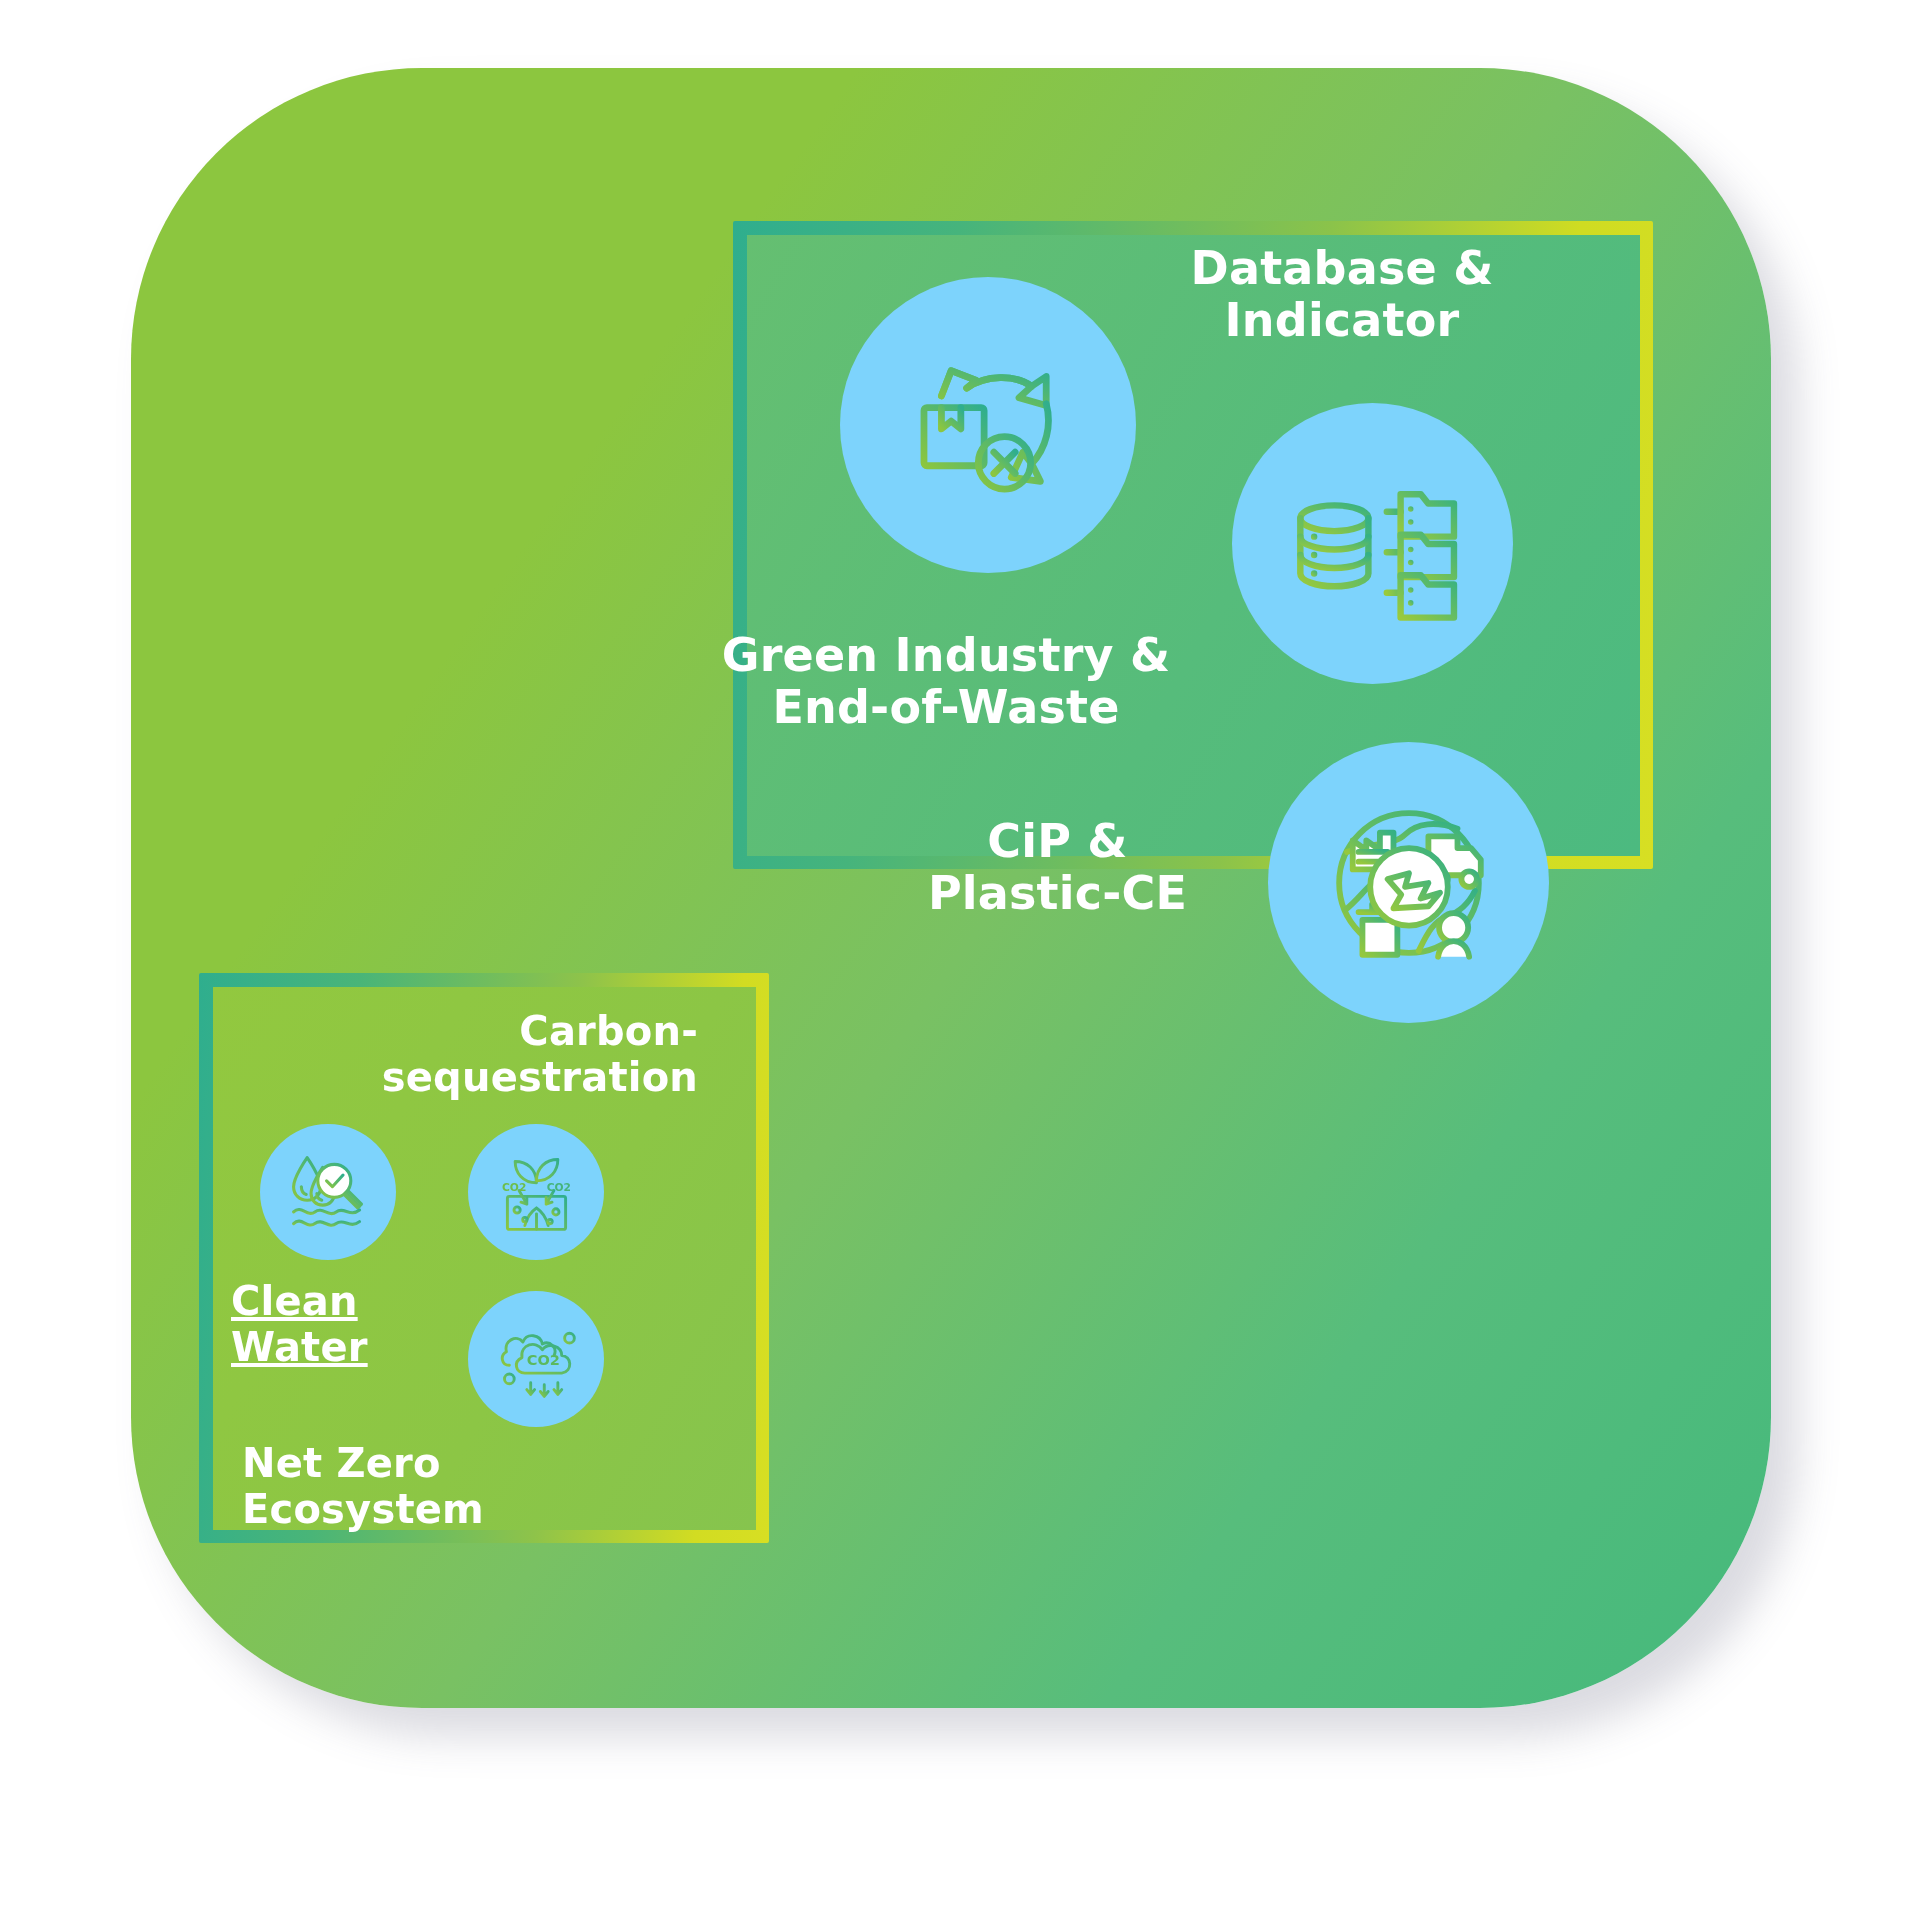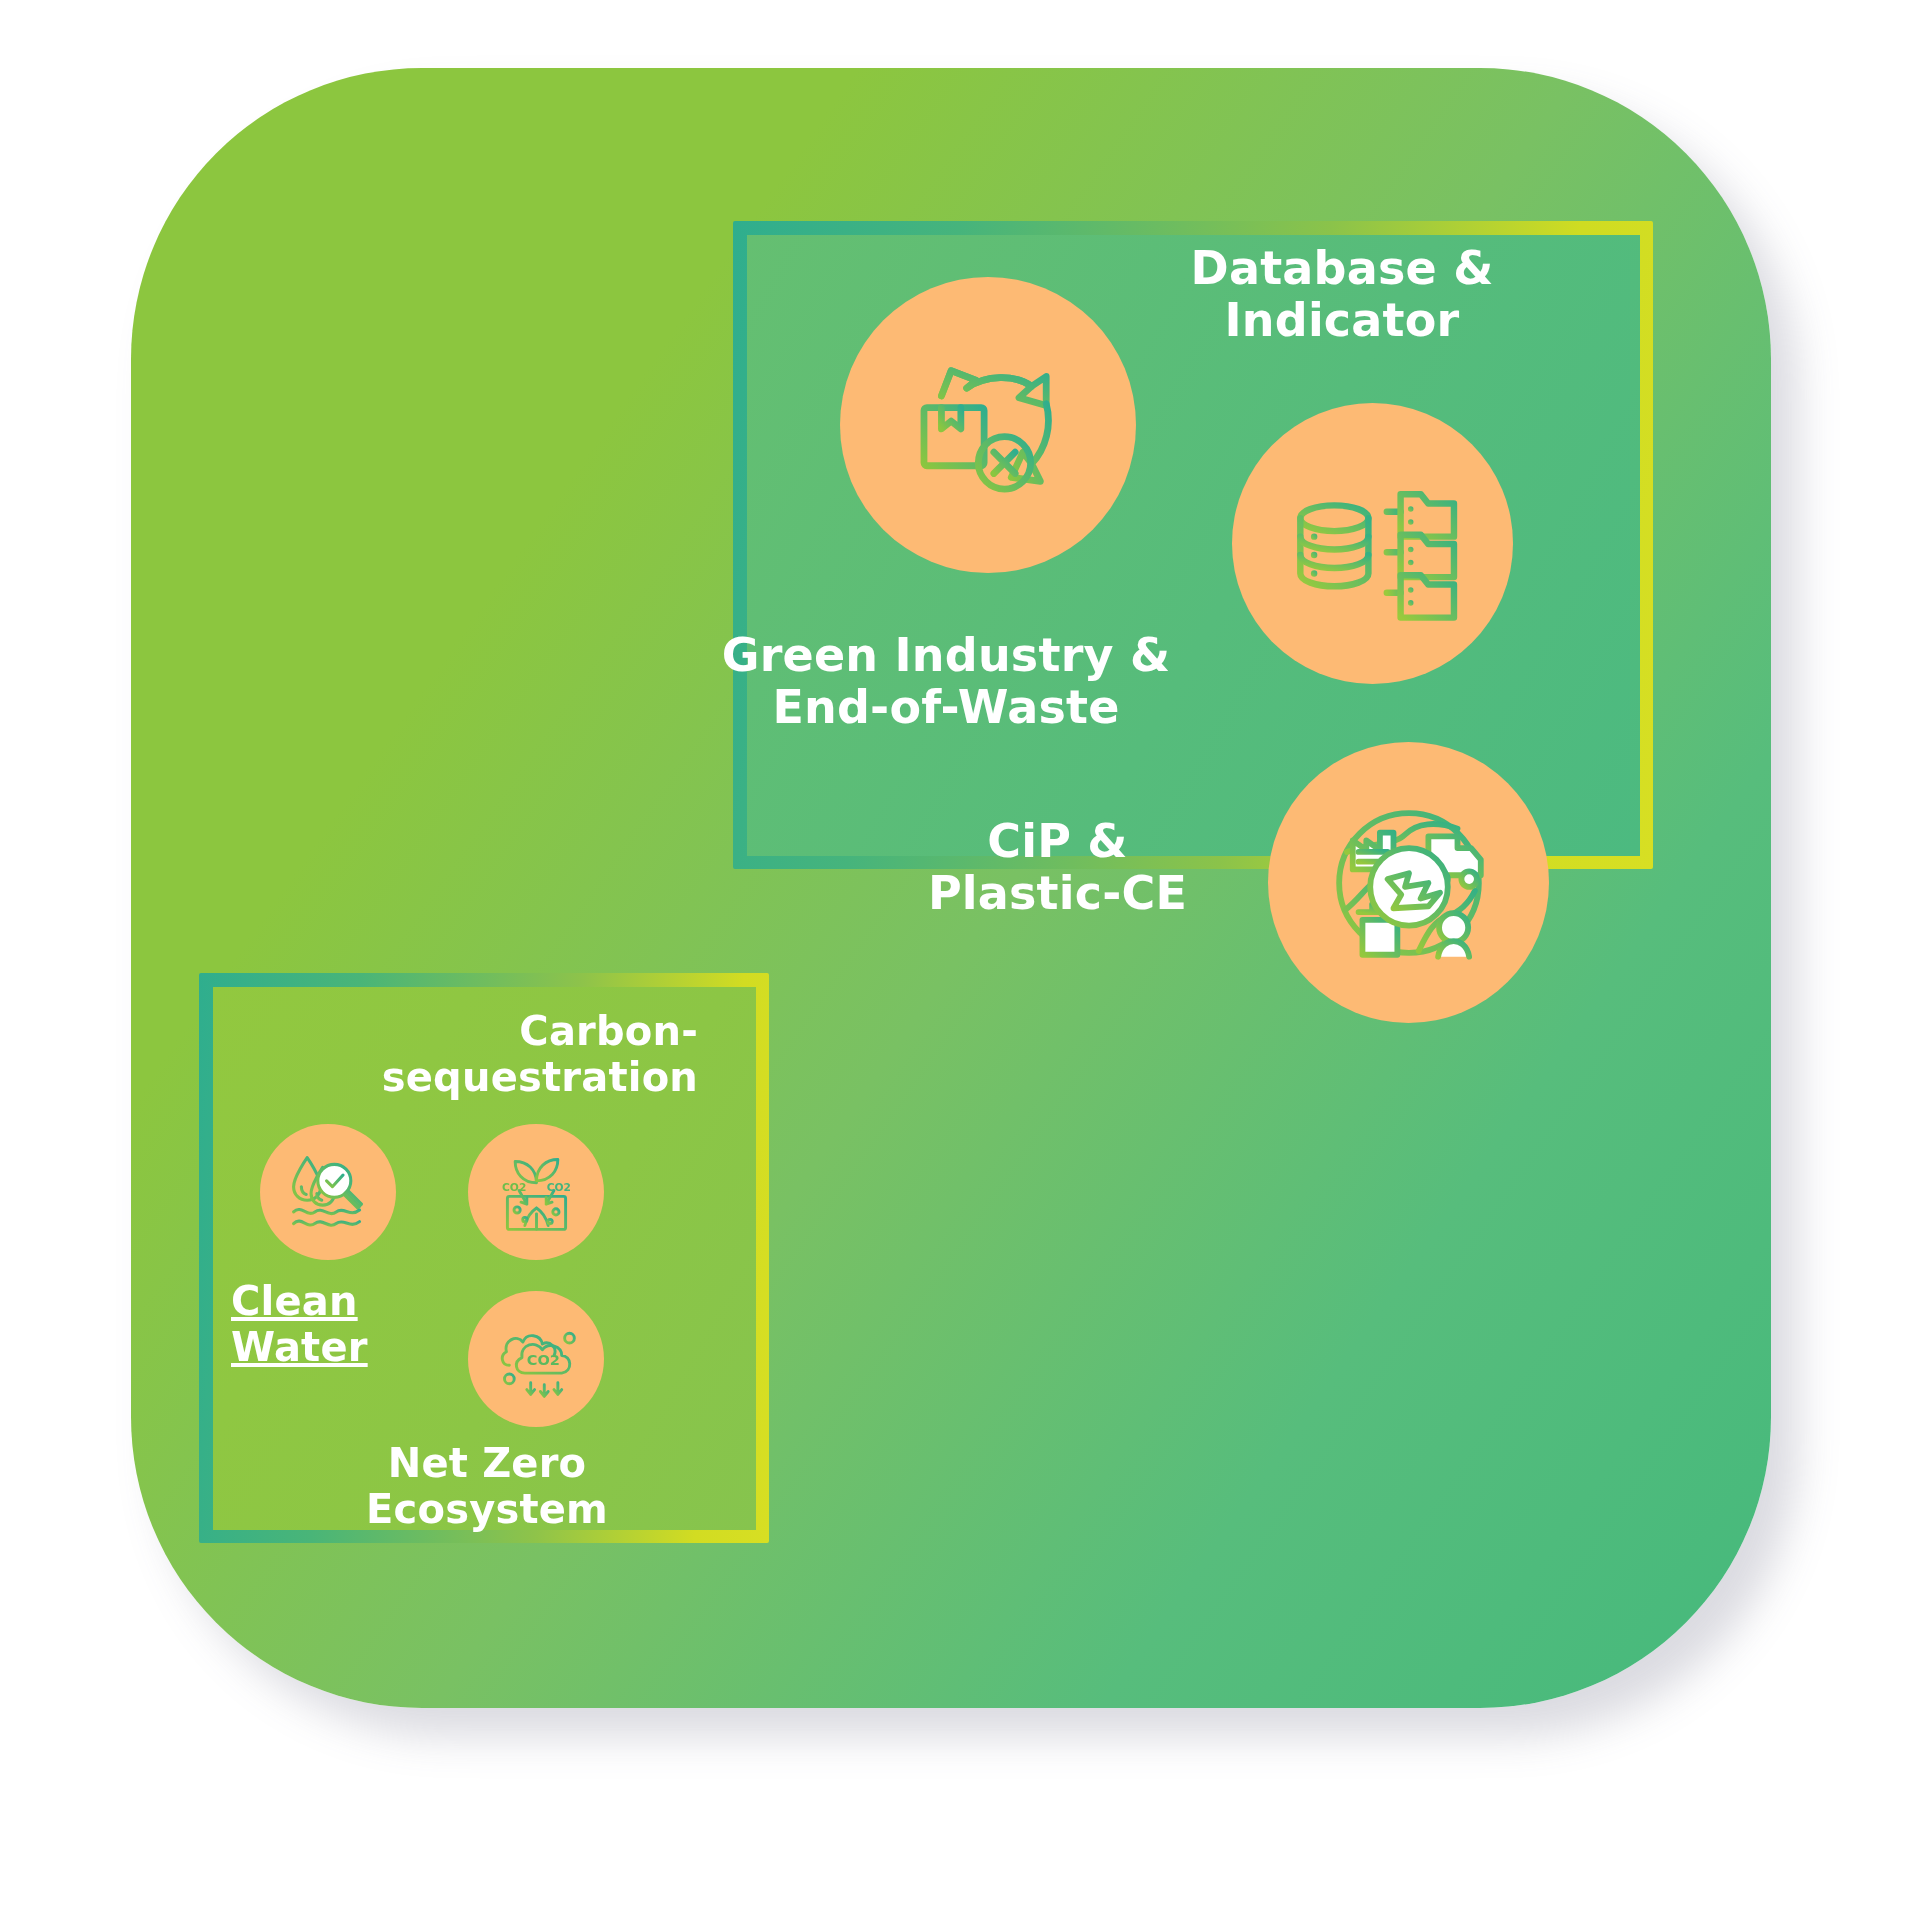--- a/index.html
+++ b/index.html
@@ -49,27 +49,27 @@
     font-weight:700;
     line-height:1.14;
     letter-spacing:0.2px;
     white-space:pre-line;
   }
   #label-database{ left:1182px; top:242px; width:320px; font-size:46px; text-align:center;}
   #label-green-industry{ left:718px; top:611px; width:456px; font-size:46px; text-align:center;margin-top:18px;}
   #label-cip{ left:878px; top:815px; width:359px; font-size:46px; text-align:center;}
   #label-carbon{ left:320px; top:1009px; width:378px; font-size:40px; text-align:right;}
   #label-clean-water{ left:231px; top:1279px; width:213px; font-size:40px; text-align:left;text-decoration:underline;}
-  #label-net-zero{ left:264px; top:1441px; width:446px; font-size:40px; text-align:center;}
+  #label-net-zero{ left:242px; top:1441px; width:446px; font-size:40px; text-align:left;}
 
   
   .bubble{
     position:absolute;
     border-radius:50%;
-    background:#fdba74;
+    background:#7dd3fc;
     display:flex;align-items:center;justify-content:center;
   }
   .bubble svg{display:block;}
 
   #bubble-green-industry{ left:840px; top:277px; width:296px;height:296px;}
   #bubble-green-industry svg{width:194px;height:194px;}
 
   #bubble-database{ left:1232px; top:403px; width:281px;height:281px;}
   #bubble-database svg{width:184px;height:184px;}
 

